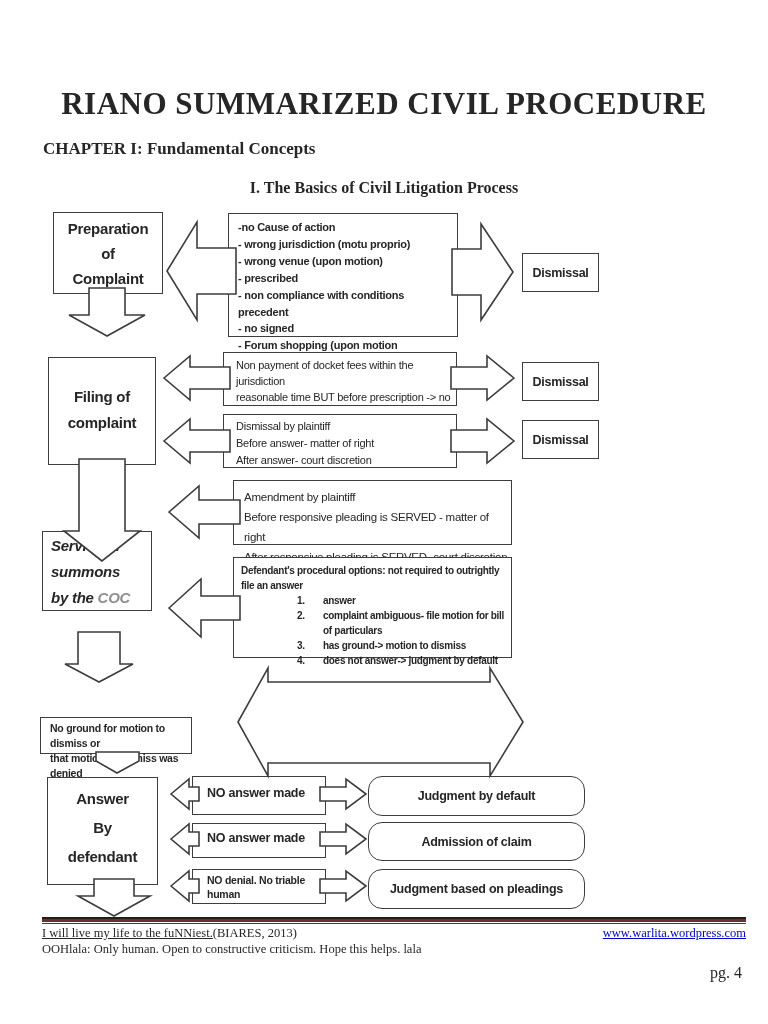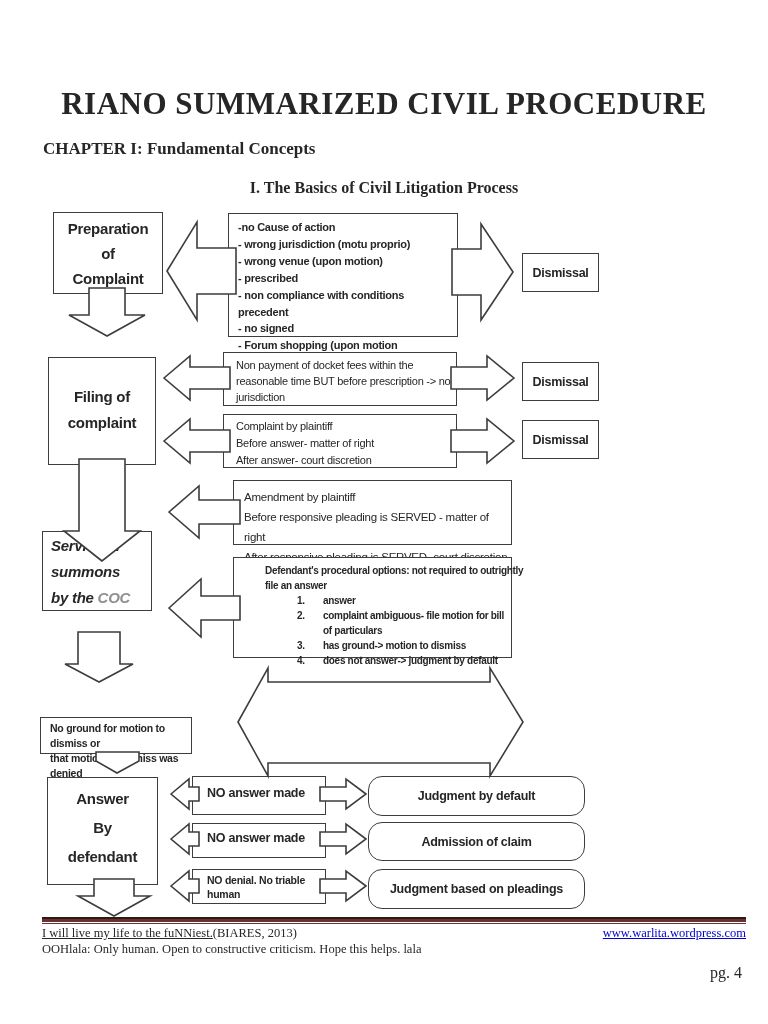--- a/index.html
+++ b/index.html
@@ -11,21 +11,21 @@
   .box{position:absolute;background:#fff;border:1.6px solid #3d3d3d;box-sizing:border-box;color:#262626;}
   .node{font-weight:bold;font-size:15px;text-align:center;}
   .doc-title{width:768px;text-align:center;font-size:31px;font-weight:bold;letter-spacing:0.5px;}
   .chapter{font-size:17px;font-weight:bold;}
   .section{width:768px;text-align:center;font-size:16px;font-weight:bold;}
   .small-list{font-size:11px;font-weight:600;line-height:16.9px;}
   .plain-list{font-size:11px;font-weight:400;line-height:16px;}
   .dismissal{display:flex;align-items:center;justify-content:center;font-weight:bold;font-size:12.5px;text-align:center;}
   .result{display:flex;align-items:center;justify-content:center;font-weight:bold;font-size:12.5px;border-radius:14px;}
   .cause{font-weight:bold;font-size:12.5px;}
-  .def-title{font-size:10px;font-weight:700;letter-spacing:-0.3px;line-height:15px;width:266px;margin-left:24px;}
+  .def-title{font-size:10px;font-weight:700;letter-spacing:-0.3px;line-height:15px;width:266px;}
   .def-item{display:flex;font-size:10px;font-weight:700;letter-spacing:-0.3px;line-height:15px;margin-left:56px;}
   .def-num{width:26px;flex:none;}
   .def-text{width:186px;}
   .interv-line1{font-weight:700;font-size:13px;}
   .interv-line{font-weight:600;font-size:12.5px;}
   .coc{color:#8f8f8f;}
   .svg-layer{position:absolute;left:0;top:0;pointer-events:none;}
   .svg-layer polygon{fill:#ffffff;stroke:#3d3d3d;stroke-width:1.6;}
   .footer-rule{position:absolute;left:42px;top:917px;width:704px;height:7px;
     background:linear-gradient(to bottom,#2a1a18 0 2px,#6b3030 2px 5px,#ffffff 5px 6px,#6b3030 6px 7px);}
@@ -61,28 +61,28 @@
 
   <div class="box sans dismissal" style="left:522px;top:253px;width:77px;height:39px;">Dismissal</div>
 
   <div class="box sans node" style="left:48px;top:357px;width:108px;height:108px;padding-top:26px;line-height:26px;">
     <div>Filing of</div>
     <div>complaint</div>
   </div>
 
   <div class="box sans plain-list" style="left:223px;top:352px;width:234px;height:54px;padding:4px 0 0 12px;">
     <div>Non payment of docket fees within the</div>
+    <div>jurisdiction</div>
     <div>reasonable time BUT before prescription -&gt; no</div>
-    <div>jurisdiction</div>
   </div>
 
   <div class="box sans dismissal" style="left:522px;top:362px;width:77px;height:39px;">Dismissal</div>
 
   <div class="box sans plain-list" style="left:223px;top:414px;width:234px;height:54px;padding:3px 0 0 12px;line-height:17px;">
-    <div>Complaint by plaintiff</div>
+    <div>Dismissal by plaintiff</div>
     <div>Before answer- matter of right</div>
     <div>After answer- court discretion</div>
   </div>
 
   <div class="box sans dismissal" style="left:522px;top:420px;width:77px;height:39px;">Dismissal</div>
 
   <div class="box sans plain-list" style="left:233px;top:480px;width:279px;height:65px;padding:6px 0 8px 10px;line-height:20px;font-size:11.5px;">
     <div>Amendment by plaintiff</div>
     <div>Before responsive pleading is SERVED - matter of right</div>
     <div>After responsive pleading is SERVED- court discretion</div>

